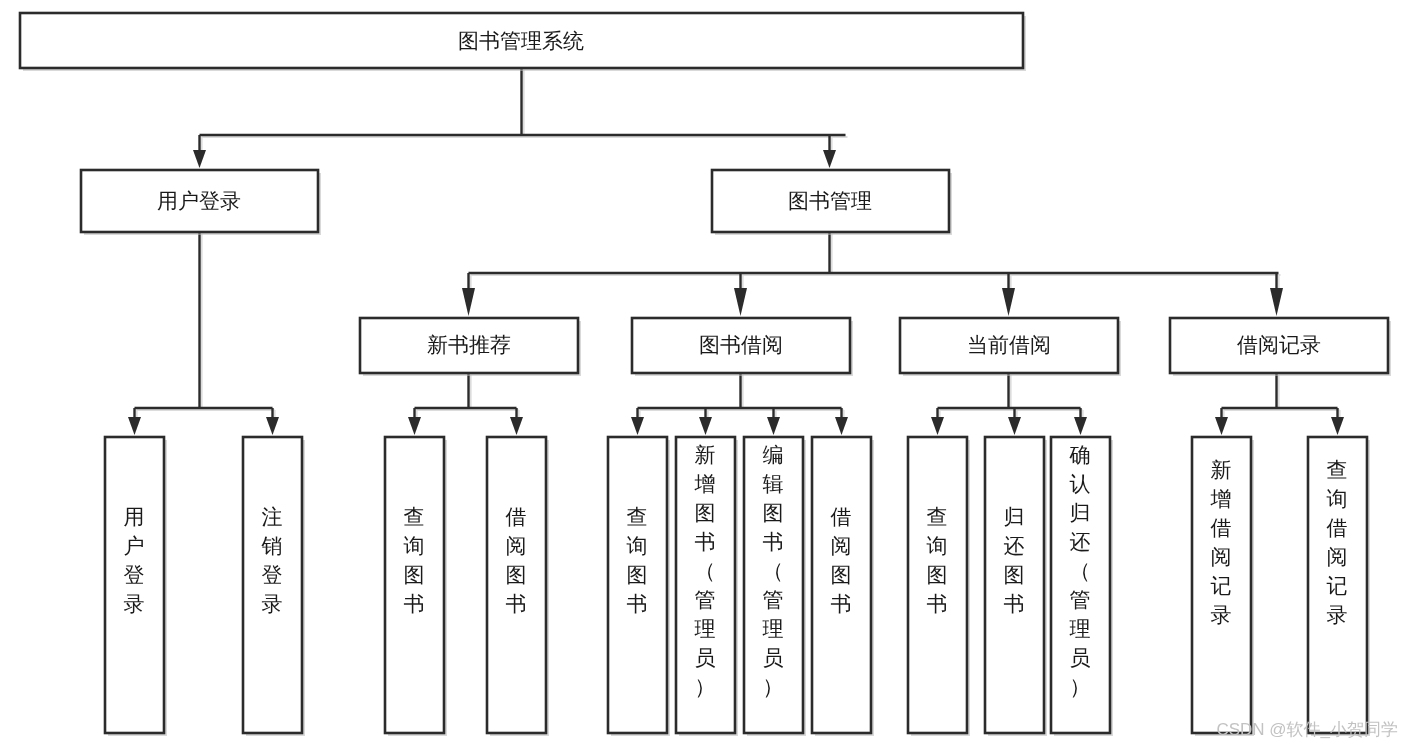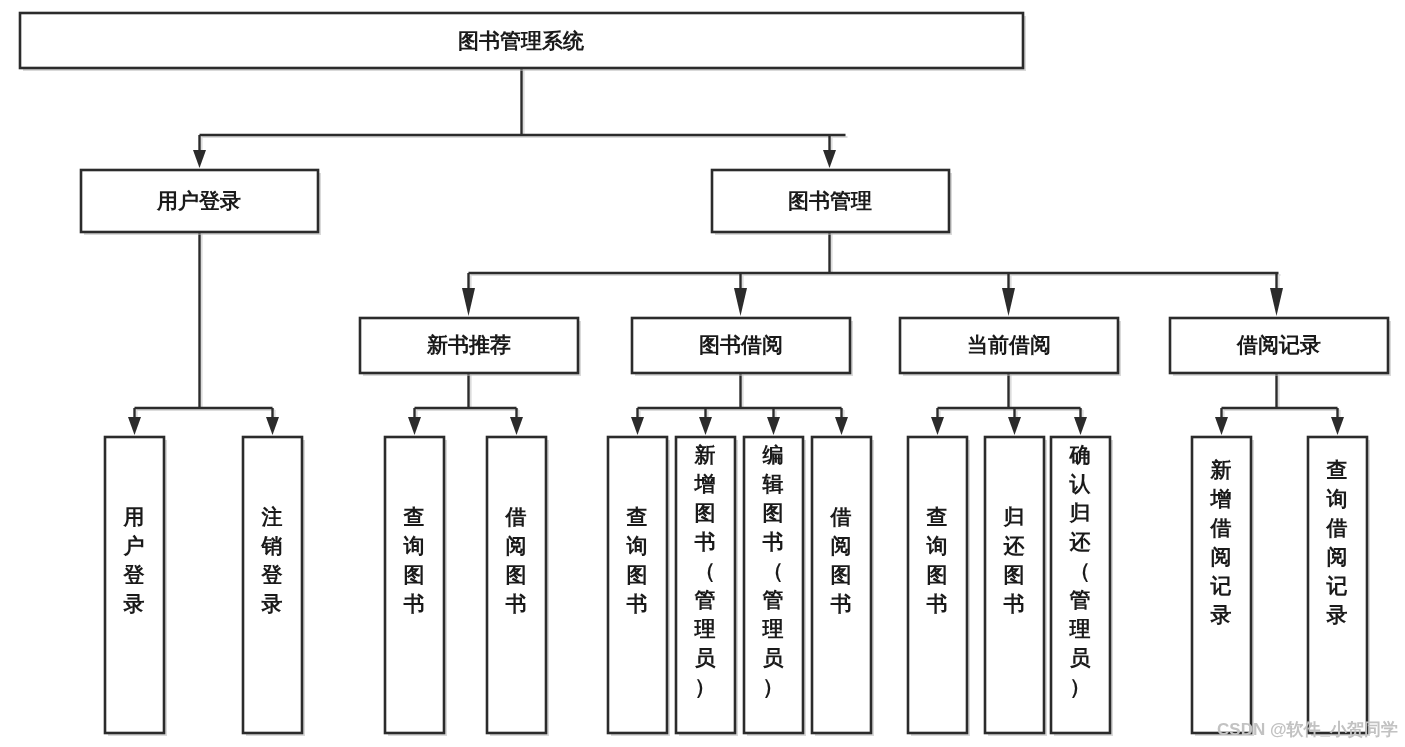--- a/index.html
+++ b/index.html
@@ -11,21 +11,20 @@
     width: 1405px;
     height: 747px;
     font-family: "Liberation Sans", "DejaVu Sans", sans-serif;
     overflow: hidden;
     position: relative;
   }
   #diagram-root {
     position: relative;
     width: 1405px;
     height: 747px;
-    font-weight: bold;
   }
   svg.diagram {
     position: absolute;
     top: 0;
     left: 0;
     width: 1405px;
     height: 747px;
     display: block;
   }
   .node-box {

